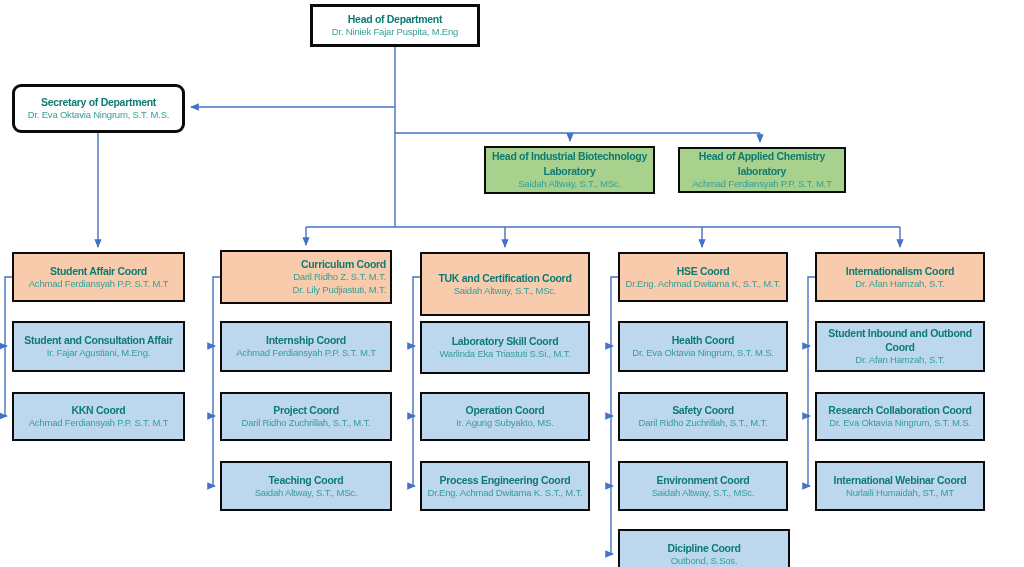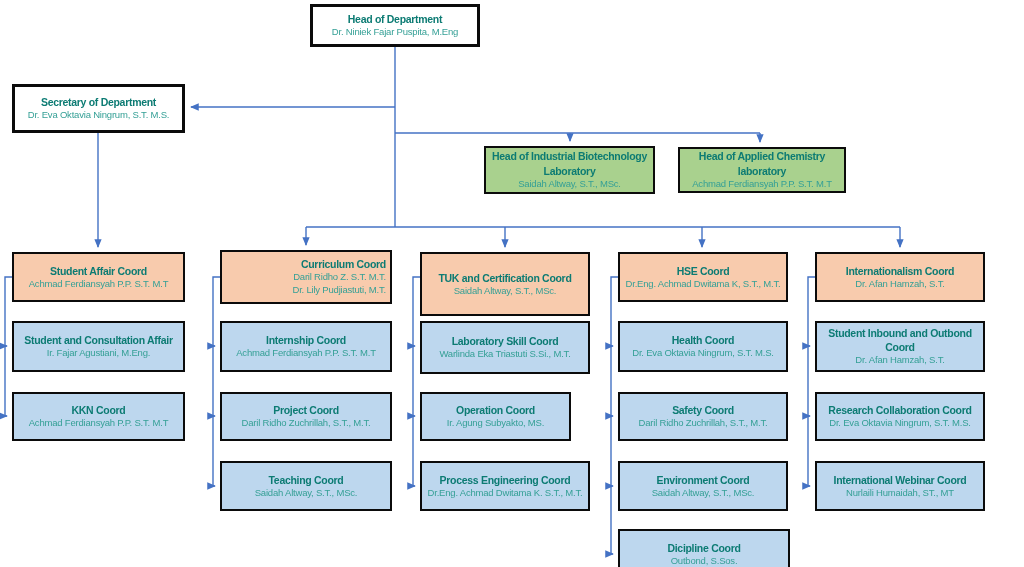--- a/index.html
+++ b/index.html
@@ -73,21 +73,21 @@
       <path d="M808,416 L810,416" marker-end="url(#arr)"></path>
       <path d="M808,486 L810,486" marker-end="url(#arr)"></path>
     </g>
   </svg>
 
   <div class="box fill-white" style="left:310px;top:4px;width:170px;height:43px;">
     <div class="box-title">Head of Department</div>
     <div class="box-person">Dr. Niniek Fajar Puspita, M.Eng</div>
   </div>
 
-  <div class="box fill-white" style="left:12px;top:84px;width:173px;height:49px;">
+  <div class="box fill-white" style="left:12px;top:84px;width:173px;height:49px;border-radius:9px;">
     <div class="box-title">Secretary of Department</div>
     <div class="box-person">Dr. Eva Oktavia Ningrum, S.T. M.S.</div>
   </div>
 
   <div class="box fill-green" style="left:484px;top:146px;width:171px;height:48px;">
     <div class="box-title">Head of Industrial Biotechnology Laboratory</div>
     <div class="box-person">Saidah Altway, S.T., MSc.</div>
   </div>
   <div class="box fill-green" style="left:678px;top:147px;width:168px;height:46px;">
     <div class="box-title">Head of Applied Chemistry laboratory</div>
@@ -126,21 +126,21 @@
   </div>
 
   <div class="box fill-orange" style="left:420px;top:252px;width:170px;height:64px;">
     <div class="box-title">TUK and Certification Coord</div>
     <div class="box-person">Saidah Altway, S.T., MSc.</div>
   </div>
   <div class="box fill-blue" style="left:420px;top:321px;width:170px;height:53px;">
     <div class="box-title">Laboratory Skill Coord</div>
     <div class="box-person">Warlinda Eka Triastuti S.Si., M.T.</div>
   </div>
-  <div class="box fill-blue" style="left:420px;top:392px;width:151px;height:49px;">
+  <div class="box fill-blue" style="left:420px;top:392px;width:170px;height:49px;">
     <div class="box-title">Operation Coord</div>
     <div class="box-person">Ir. Agung Subyakto, MS.</div>
   </div>
   <div class="box fill-blue" style="left:420px;top:461px;width:170px;height:50px;">
     <div class="box-title">Process Engineering Coord</div>
     <div class="box-person">Dr.Eng. Achmad Dwitama K. S.T., M.T.</div>
   </div>
 
   <div class="box fill-orange" style="left:618px;top:252px;width:170px;height:50px;">
     <div class="box-title">HSE Coord</div>

